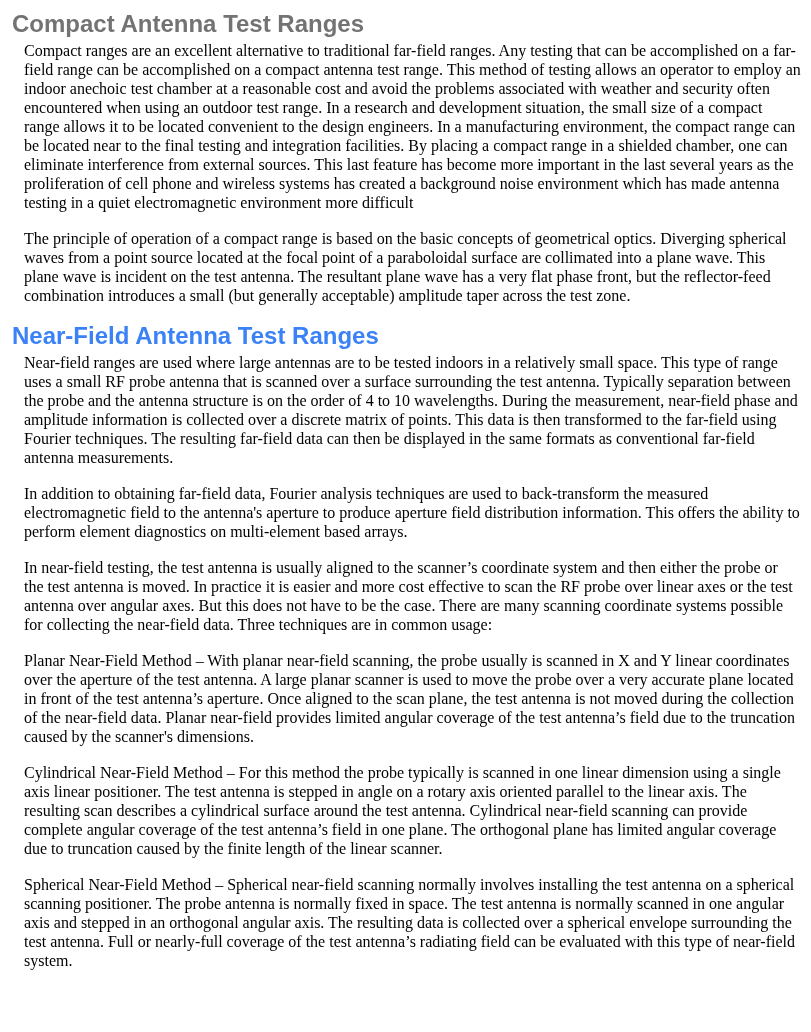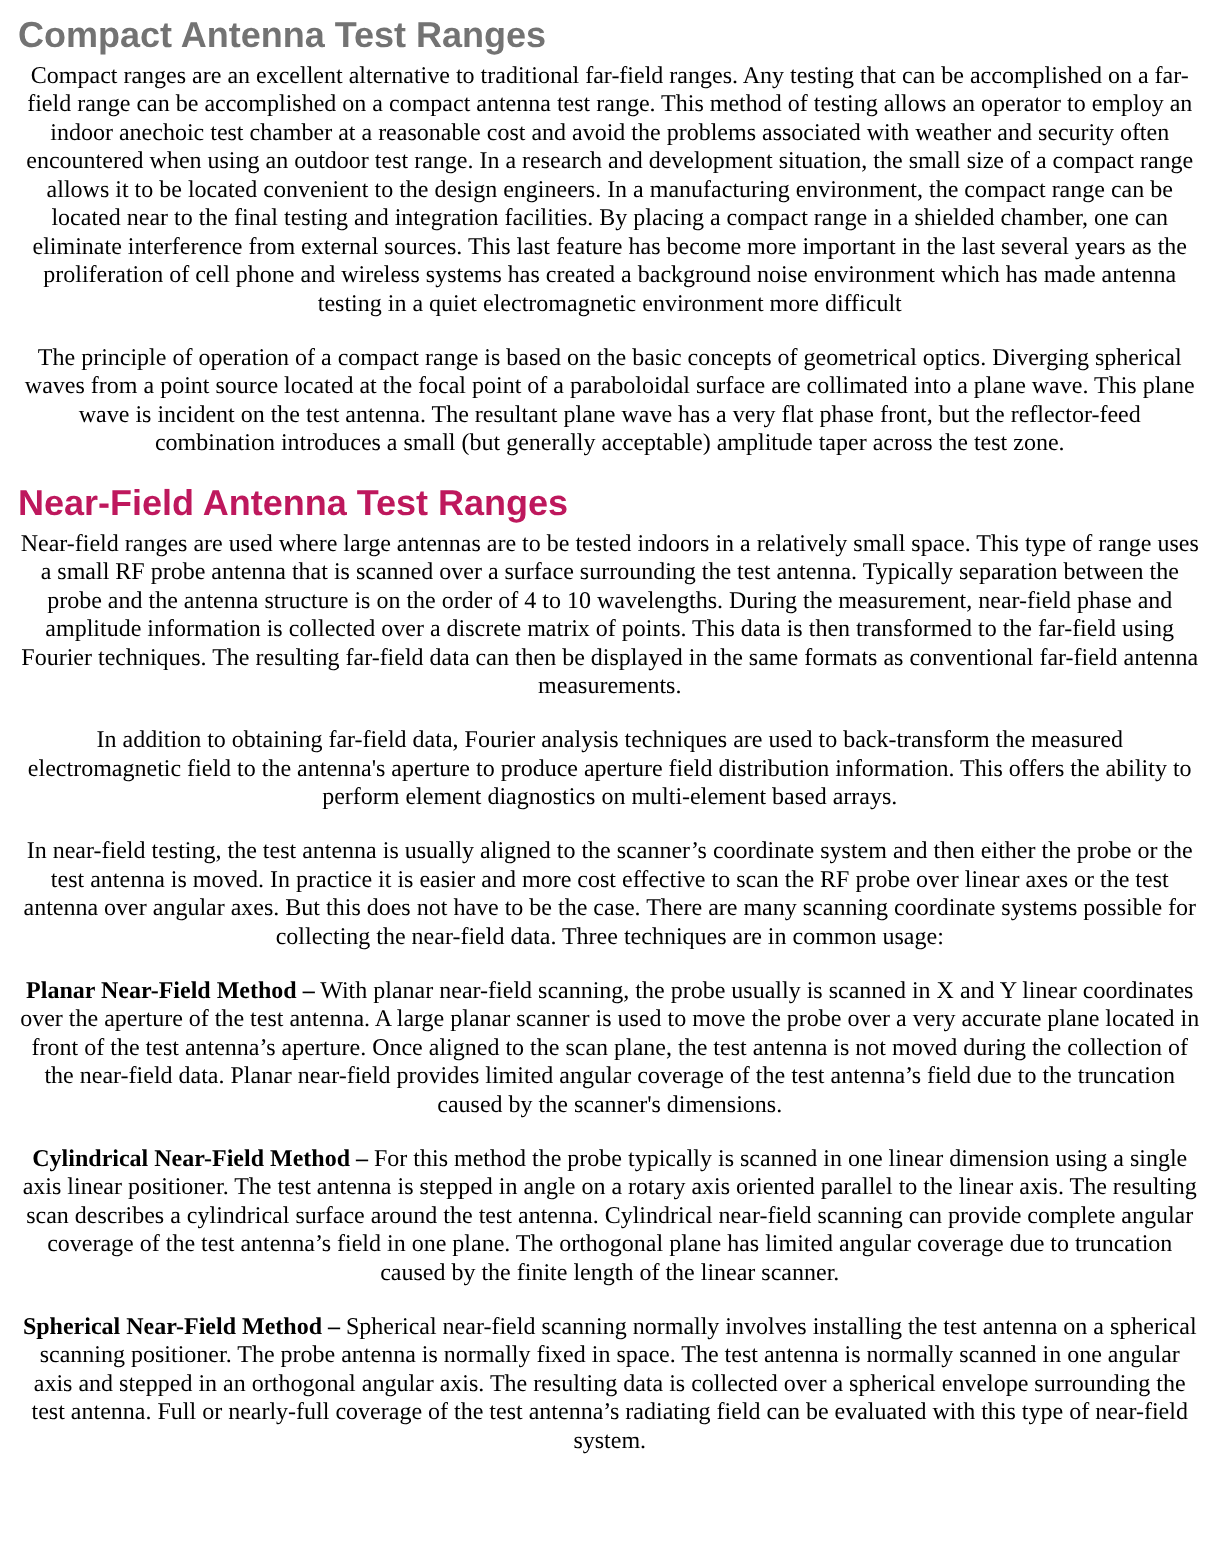--- a/index.html
+++ b/index.html
@@ -17,39 +17,39 @@
     font-family: "Liberation Sans", "DejaVu Sans", sans-serif;
     font-weight: bold;
     font-size: 24px;
     line-height: 27px;
     margin: 0 0 4px 0;
     letter-spacing: 0;
   }
   p.body-text {
     font-size: 16px;
     line-height: 19px;
-    margin: 0 0 17px 0;
-    text-align: center;
+    margin: 0 0 17px 12px;
+    text-align: left;
   }
   p.body-text b.method-label {
-    font-weight: bold;
+    font-weight: normal;
   }
   section.doc-section { margin: 0; padding: 0; }
 </style>
 </head>
 <body style="background: rgb(255, 255, 255); color: rgb(0, 0, 0);">
 
 <section class="doc-section">
   <h1 class="doc-heading" style="color: #737373;">Compact Antenna Test Ranges</h1>
   <p class="body-text">Compact ranges are an excellent alternative to traditional far-field ranges. Any testing that can be accomplished on a far-field range can be accomplished on a compact antenna test range. This method of testing allows an operator to employ an indoor anechoic test chamber at a reasonable cost and avoid the problems associated with weather and security often encountered when using an outdoor test range.  In a research and development situation, the small size of a compact range allows it to be located convenient to the design engineers.  In a manufacturing environment, the compact range can be located near to the final testing and integration facilities.  By placing a compact range in a shielded chamber, one can eliminate interference from external sources.  This last feature has become more important in the last several years as the proliferation of cell phone and wireless systems has created a background noise environment which has made antenna testing in a quiet electromagnetic environment more difficult</p>
   <p class="body-text">The principle of operation of a compact range is based on the basic concepts of geometrical optics. Diverging spherical waves from a point source located at the focal point of a paraboloidal surface are collimated into a plane wave. This plane wave is incident on the test antenna.  The resultant plane wave has a very flat phase front, but the reflector-feed combination introduces a small (but generally acceptable) amplitude taper across the test zone.</p>
 </section>
 
 <section class="doc-section">
-  <h1 class="doc-heading" style="color: #be185d;">Near-Field Antenna Test Ranges</h1>
+  <h1 class="doc-heading" style="color: #3b82f6;">Near-Field Antenna Test Ranges</h1>
   <p class="body-text">Near-field ranges are used where large antennas are to be tested indoors in a relatively small space. This type of range uses a small RF probe antenna that is scanned over a surface surrounding the test antenna. Typically separation between the probe and the antenna structure is on the order of 4 to 10 wavelengths.  During the measurement, near-field phase and amplitude information is collected over a discrete matrix of points. This data is then transformed to the far-field using Fourier techniques. The resulting far-field data can then be displayed in the same formats as conventional far-field antenna measurements.</p>
   <p class="body-text">In addition to obtaining far-field data, Fourier analysis techniques are used to back-transform the measured electromagnetic field to the antenna's aperture to produce aperture field distribution information. This offers the ability to perform element diagnostics on multi-element based arrays.</p>
   <p class="body-text">In near-field testing, the test antenna is usually aligned to the scanner’s coordinate system and then either the probe or the test antenna is moved. In practice it is easier and more cost effective to scan the RF probe over linear axes or the test antenna over angular axes. But this does not have to be the case. There are many scanning coordinate systems possible for collecting the near-field data. Three techniques are in common usage:</p>
 
   <p class="body-text"><b class="method-label">Planar Near-Field Method –</b><span> With planar near-field scanning, the probe usually is scanned in X and Y linear coordinates over the aperture of the test antenna. A large planar scanner is used to move the probe over a very accurate plane located in front of the test antenna’s aperture. Once aligned to the scan plane, the test antenna is not moved during the collection of the near-field data. Planar near-field provides limited angular coverage of the test antenna’s field due to the truncation caused by the scanner's dimensions.</span></p>
 
   <p class="body-text"><b class="method-label">Cylindrical Near-Field Method –</b><span> For this method the probe typically is scanned in one linear dimension using a single axis linear positioner. The test antenna is stepped in angle on a rotary axis oriented parallel to the linear axis. The resulting scan describes a cylindrical surface around the test antenna. Cylindrical near-field scanning can provide complete angular coverage of the test antenna’s field in one plane. The orthogonal plane has limited angular coverage due to truncation caused by the finite length of the linear scanner.</span></p>
 
   <p class="body-text"><b class="method-label">Spherical Near-Field Method –</b><span> Spherical near-field scanning normally involves installing the test antenna on a spherical scanning positioner. The probe antenna is normally fixed in space. The test antenna is normally scanned in one angular axis and stepped in an orthogonal angular axis. The resulting data is collected over a spherical envelope surrounding the test antenna. Full or nearly-full coverage of the test antenna’s radiating field can be evaluated with this type of near-field system.</span></p>
 </section>

